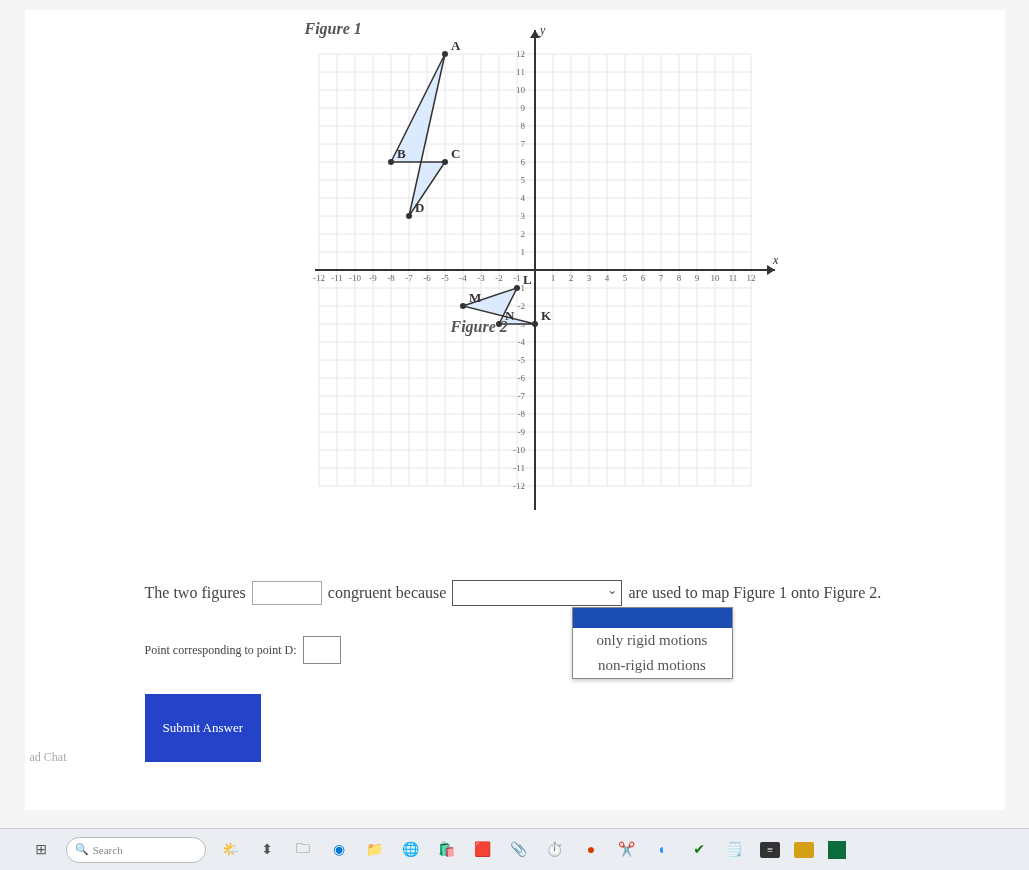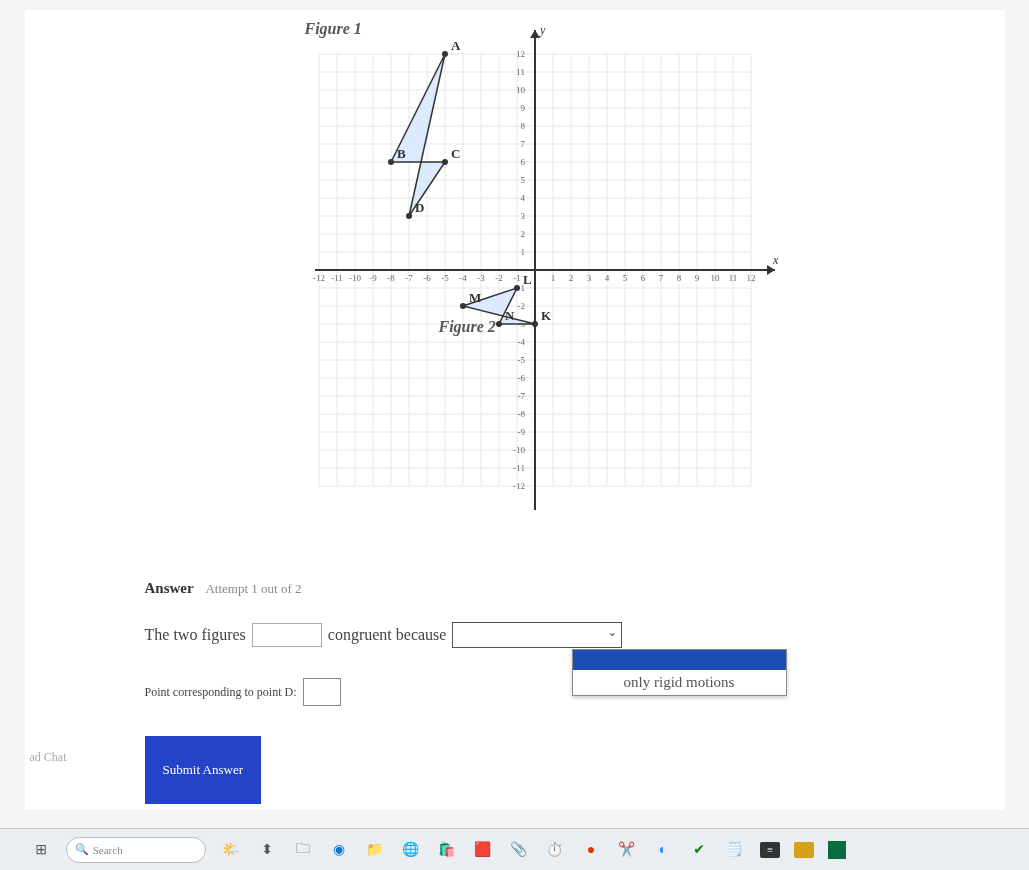--- a/index.html
+++ b/index.html
@@ -8,21 +8,21 @@
   .chart-area { position: absolute; left: 260px; top: 10px; width: 500px; height: 500px; }
   .figure-label { position: absolute; font-weight: bold; font-style: italic; color: #555; }
   .answer-section { position: absolute; left: 120px; top: 570px; width: 800px; }
   .answer-header { font-size: 15px; margin-bottom: 25px; }
   .answer-header b { font-weight: bold; }
   .answer-header span.sub { color: #888; font-size: 13px; margin-left: 8px; }
   .question-line { font-size: 16px; color: #444; display: flex; align-items: center; gap: 6px; margin-bottom: 20px; position: relative; text-align: center; }
   .select-placeholder { display: inline-block; border: 1px solid #aaa; background: #fff; height: 24px; width: 70px; font-size: 12px; }
   .select-big { display: inline-block; border: 1px solid #555; background: #fff; height: 26px; width: 170px; position: relative; }
   .select-big::after { content: "⌄"; position: absolute; right: 4px; top: 2px; font-size: 12px; color: #555; }
-  .dropdown { position: absolute; left: 427px; top: 27px; width: 215px; border: 1px solid #888; background: #fff; box-shadow: 0 2px 4px rgba(0,0,0,0.2); z-index: 10; }
+  .dropdown { position: absolute; left: 427px; top: 27px; width: 161px; border: 1px solid #888; background: #fff; box-shadow: 0 2px 4px rgba(0,0,0,0.2); z-index: 10; }
   .dropdown-highlight { background: #1b4db3; height: 20px; }
   .dropdown-item { padding: 4px 8px; font-size: 15px; color: #555; cursor: pointer; }
   .point-line { font-size: 12px; color: #444; display: flex; align-items: center; gap: 6px; margin-top: 30px; }
   .math-box { display: inline-block; border: 1px solid #888; width: 38px; height: 28px; background: #fff; }
   .submit-btn { margin-top: 30px; background: #2543c9; color: #fff; border: none; padding: 26px 18px; font-size: 13px; font-family: inherit; cursor: pointer; }
   .taskbar { position: absolute; bottom: 0; left: 0; right: 0; height: 42px; background: #eaeef2; border-top: 1px solid #ccc; display: flex; align-items: center; gap: 14px; padding: 0 30px; }
   .tb-search { width: 140px; height: 26px; border: 1px solid #bbb; border-radius: 14px; font-size: 11px; color: #888; display: flex; align-items: center; padding: 0 8px; background: #fff; gap: 4px;}
   .tb-icon { width: 22px; height: 22px; display: flex; align-items: center; justify-content: center; font-size: 14px; color: #555; }
   .chat-label { position: absolute; left: 5px; top: 740px; font-size: 12px; color: #aaa; }
 </style>
@@ -160,38 +160,36 @@
           <circle cx="232" cy="268" r="3" fill="#333"></circle>
           <text x="238" y="264" font-size="13" fill="#333" font-weight="bold">L</text>
           <circle cx="178" cy="286" r="3" fill="#333"></circle>
           <text x="184" y="282" font-size="13" fill="#333" font-weight="bold">M</text>
           <circle cx="250" cy="304" r="3" fill="#333"></circle>
           <text x="256" y="300" font-size="13" fill="#333" font-weight="bold">K</text>
           <circle cx="214" cy="304" r="3" fill="#333"></circle>
           <text x="220" y="300" font-size="13" fill="#333" font-weight="bold">N</text>
         </g>
     </svg>
-    <div class="figure-label" style="left:154px; top:298px;">Figure 2</div>
+    <div class="figure-label" style="left:166px; top:298px;">Figure 2</div>
   </div>
 
   <div class="answer-section">
-    <div class="answer-header">
-      <b>Answer</b>
-      <span class="sub">Attempt 1 out of 2</span>
-    </div>
 
     <div class="question-line">
       <span>The two figures</span>
       <span class="select-placeholder"></span>
       <span>congruent because</span>
       <span class="select-big"></span>
+      <span>are used to map Figure 1 onto Figure 2.</span>
 
       <div class="dropdown">
         <div class="dropdown-highlight"></div>
         <div class="dropdown-item">only rigid motions</div>
+        <div class="dropdown-item">non-rigid motions</div>
       </div>
     </div>
 
     <div class="point-line">
       <span>Point corresponding to point D:</span>
       <span class="math-box"></span>
     </div>
 
     <button class="submit-btn">Submit Answer</button>
   </div>

